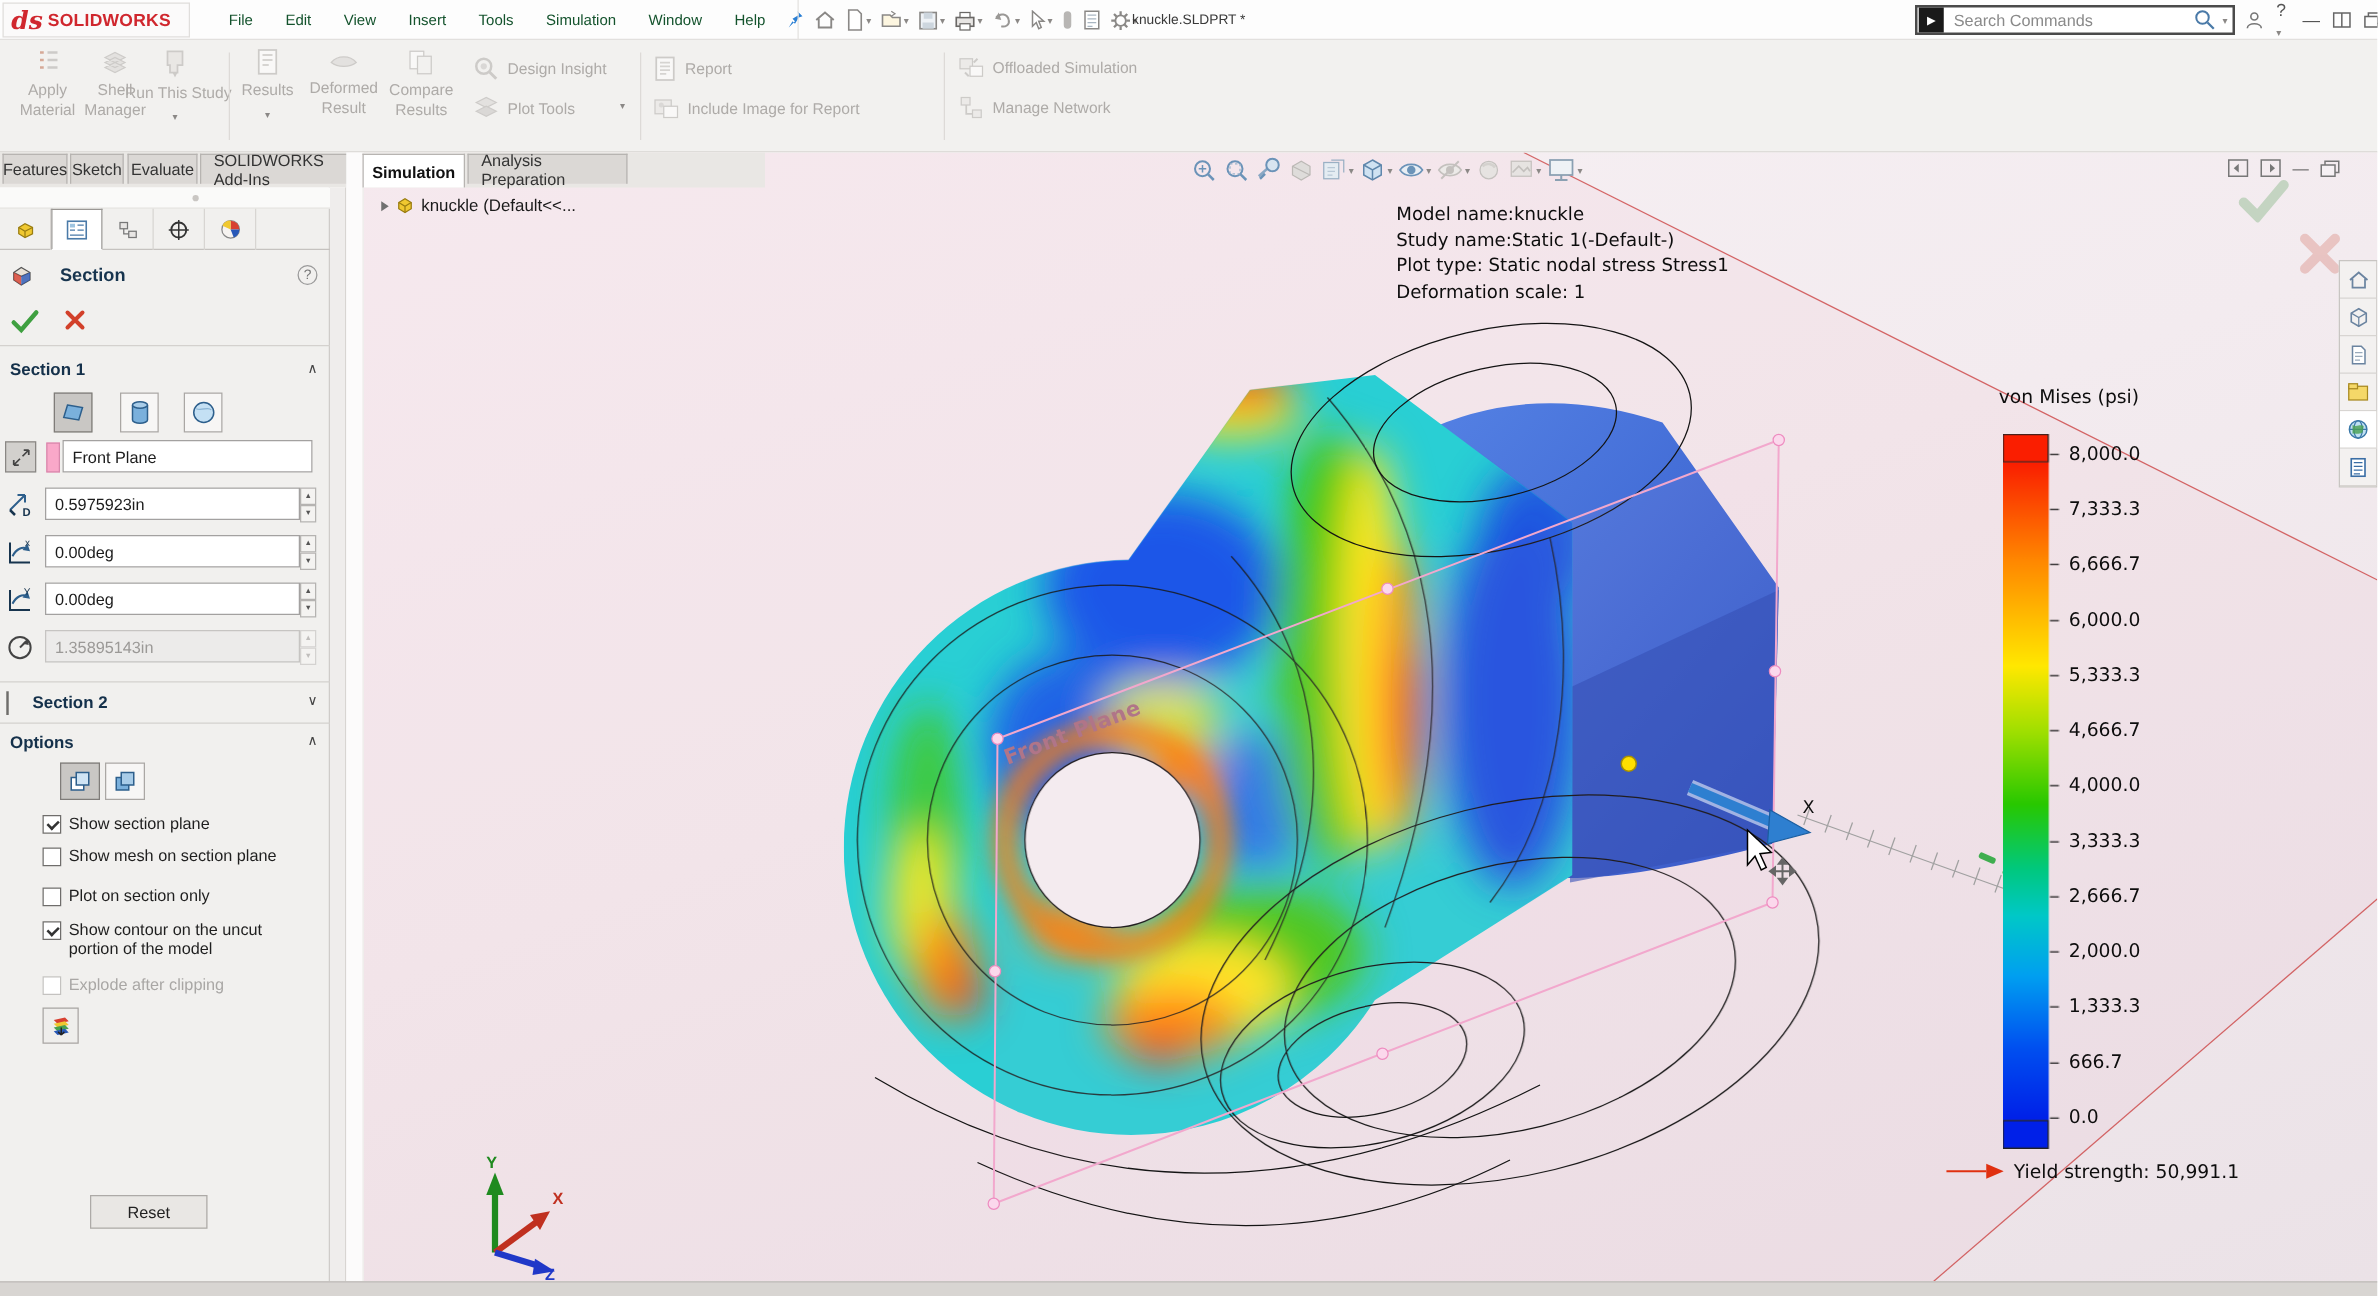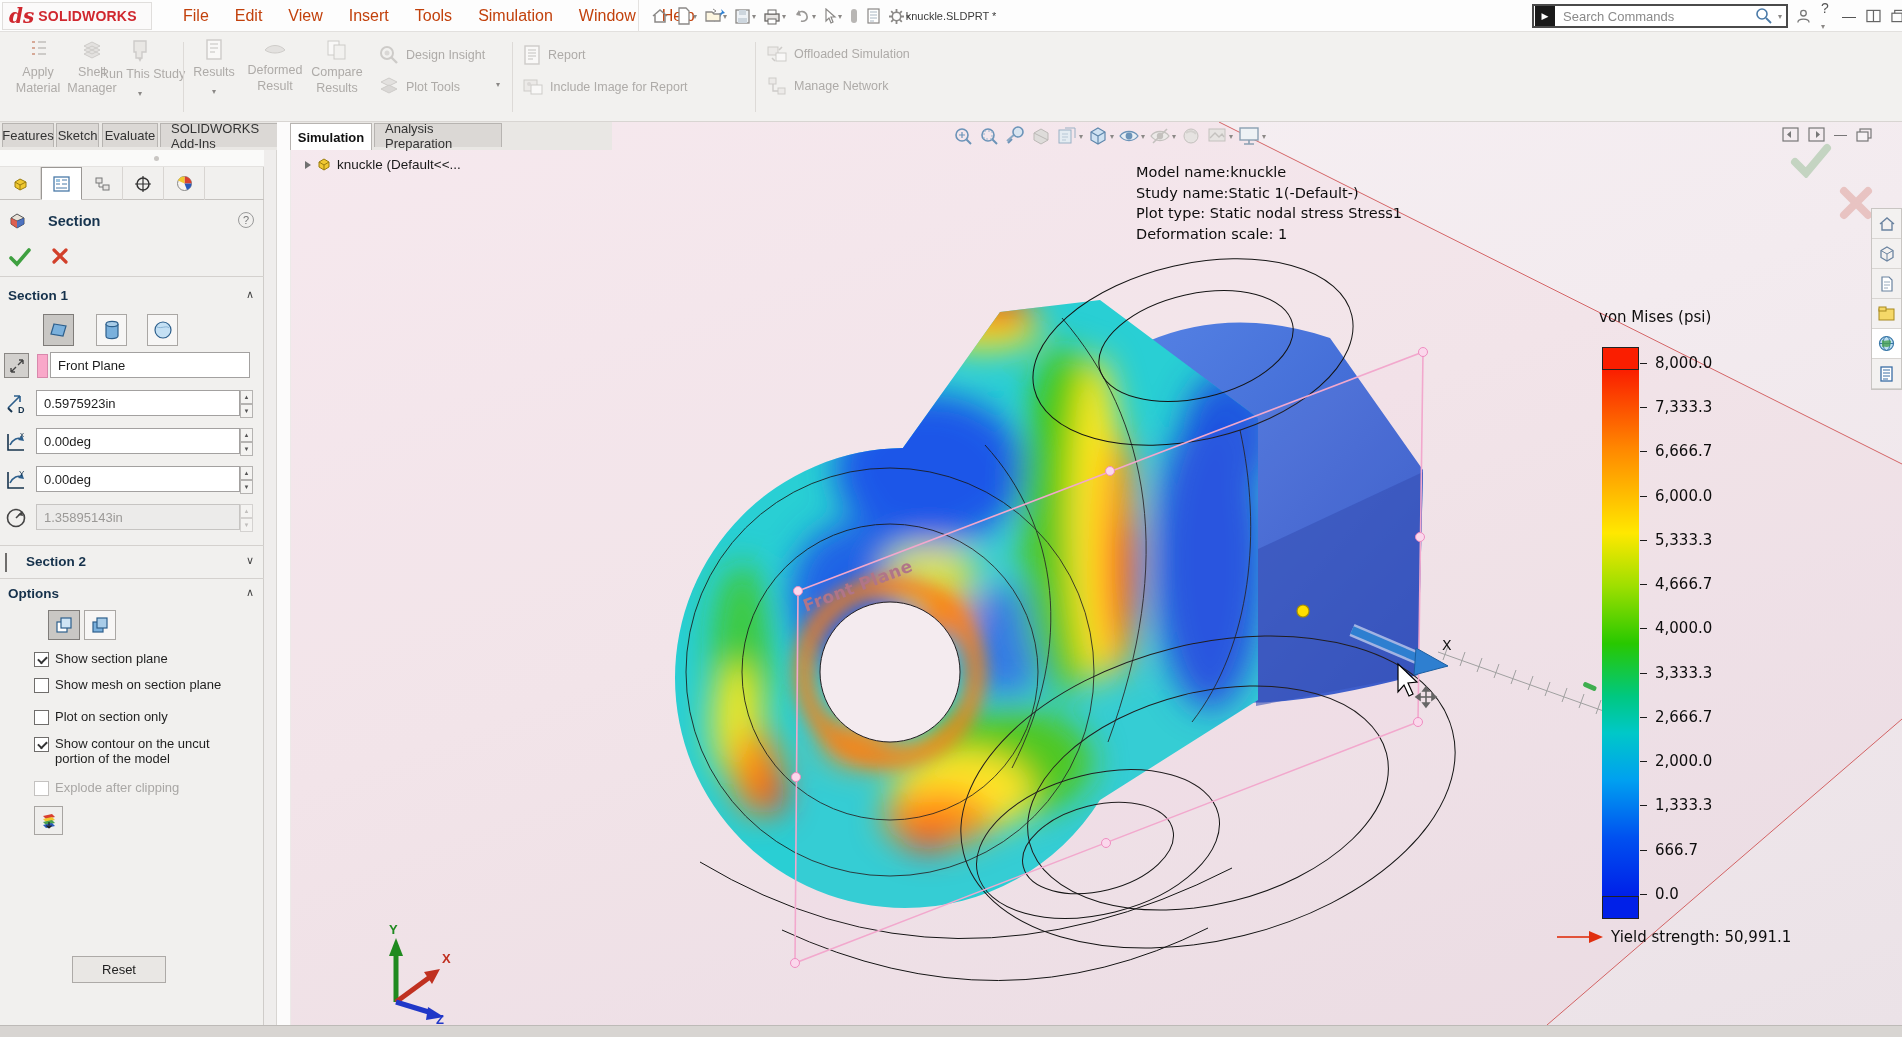--- a/index.html
+++ b/index.html
@@ -7,21 +7,21 @@
     font-family:"Liberation Sans", sans-serif; }
   #app { position:relative; width:1902px; height:1037px; background:#fff;padding-left:12px; }
   .abs { position:absolute; }
 
   
   .titlebar { left:0; top:0; width:1902px; height:32px; background:#fdfdfd; border-bottom:1px solid #e2e0de; display:flex; align-items:center; }
   .logo-box { position:absolute; left:2px; top:2px; width:150px; height:28px; border:1px solid #e0dedc; background:#fbfafa; display:flex; align-items:center; padding-left:6px; }
   .logo-ds { color:#d0272e; font-size:20px; font-weight:bold; font-style:italic; font-family:"DejaVu Serif", serif; margin-right:4px; }
   .logo-txt { color:#d0272e; font-size:14px; font-weight:bold; letter-spacing:.2px; }
   .menus { position:absolute; left:172px; top:0; height:32px; display:flex; align-items:center; gap:4px; }
-  .menu-item { font-size:16px; color:#c2410c; padding:6px 11px; cursor:default; }
+  .menu-item { font-size:12px; color:#14532d; padding:6px 11px; cursor:default; }
   .pin-icon { width:16px; height:16px; margin-left:2px; }
   .qat { position:absolute; left:638px; top:0; height:32px; display:flex; align-items:center; gap:3px; border-left:1px solid #e4e2e0; padding-left:10px; }
   .qat-item { display:flex; align-items:center; gap:1px; padding:2px 2px; }
   .caret { font-size:8px; color:#8b8886; }
   .doc-title { position:absolute; left:0; right:0; top:0; height:32px; display:flex; align-items:center; justify-content:center; font-size:11px; color:#3a3a3a; pointer-events:none; }
   .searchbox { position:absolute; left:1532px; top:4px; width:256px; height:24px; border:2px solid #4a4a4a; background:#fff; display:flex; align-items:center; }
   .search-term-icon { width:20px; height:20px; background:#1a1a1a; color:#fff; font-size:9px; display:flex; align-items:center; justify-content:center; margin-left:1px; }
   .search-ph { flex:1; font-size:13px; color:#8a8a8a; padding-left:8px; }
   .tb-right { position:absolute; left:1796px; top:0; height:32px; display:flex; align-items:center; gap:10px; color:#555; }
 
@@ -73,21 +73,21 @@
   .whitecol { left:277px; top:122px; width:14px; height:903px; background:#fcfbfb; border-right:1px solid #eceae8; }
 
   
   .viewport { left:277px; top:122px; width:1625px; height:903px; background:linear-gradient(160deg,#f7f1f4 0%, #f3ebef 45%, #ebe2e7 100%); overflow:hidden; }
   .vp-svg { position:absolute; left:0; top:0; }
   .headsup { position:absolute; left:675px; top:3px; display:flex; align-items:center; gap:4px; }
   .hu-item { display:flex; align-items:center; gap:1px; }
   .vp-winbtns { position:absolute; left:1505px; top:5px; display:flex; gap:9px; align-items:center; }
   .ftree { position:absolute; left:28px; top:35px; display:flex; align-items:center; gap:5px; font-size:13.5px; color:#1a1a1a; }
   .tri-right { width:0; height:0; border-left:6px solid #707070; border-top:4px solid transparent; border-bottom:4px solid transparent; }
-  .vp-info { position:absolute; left:859px; top:40px; font-family:"DejaVu Sans", sans-serif; font-size:14.5px; color:#0d0d0d; line-height:20.5px; white-space:nowrap; }
+  .vp-info { position:absolute; left:840px; top:40px; font-family:"DejaVu Sans", sans-serif; font-size:14.5px; color:#0d0d0d; line-height:20.5px; white-space:nowrap; }
   .legend-title { position:absolute; left:1322px; top:186px; font-family:"DejaVu Sans", sans-serif; font-size:15px; color:#0d0d0d; }
   .lbar-cap { position:absolute; left:1325px; width:37px; height:23px; border:1px solid #222; }
   .lbar-grad { position:absolute; left:1325px; top:248px; width:37px; height:526px;
      background:linear-gradient(#fa1e00 0%,#ff8800 15%,#ffe800 31%,#9fdf00 41%,#28c800 52%,#00c880 62%,#00c8c8 69%,#00a0f0 78%,#0050f0 89%,#0020e8 100%); }
   .ltick { position:absolute; left:1363px; width:7px; height:1px; background:#1a1a1a; }
   .llab { position:absolute; left:1378px; transform:translateY(-52%); font-family:"DejaVu Sans", sans-serif; font-size:15px; color:#0d0d0d; white-space:nowrap; }
   .yield { position:absolute; left:1280px; top:806px; display:flex; align-items:center; gap:8px; font-family:"DejaVu Sans", sans-serif; font-size:15px; color:#0d0d0d; white-space:nowrap; }
   .watermark { position:absolute; left:1232px; top:838px; font-size:68px; font-weight:bold; color:rgba(255,255,255,.62); letter-spacing:2px; }
   .taskstrip { position:absolute; left:1594px; top:86px; width:31px; background:#f3f1f0; border:1px solid #c8c5c2; }
   .ts-cell { width:29px; height:30px; display:flex; align-items:center; justify-content:center; border-bottom:1px solid #d8d5d2; }

